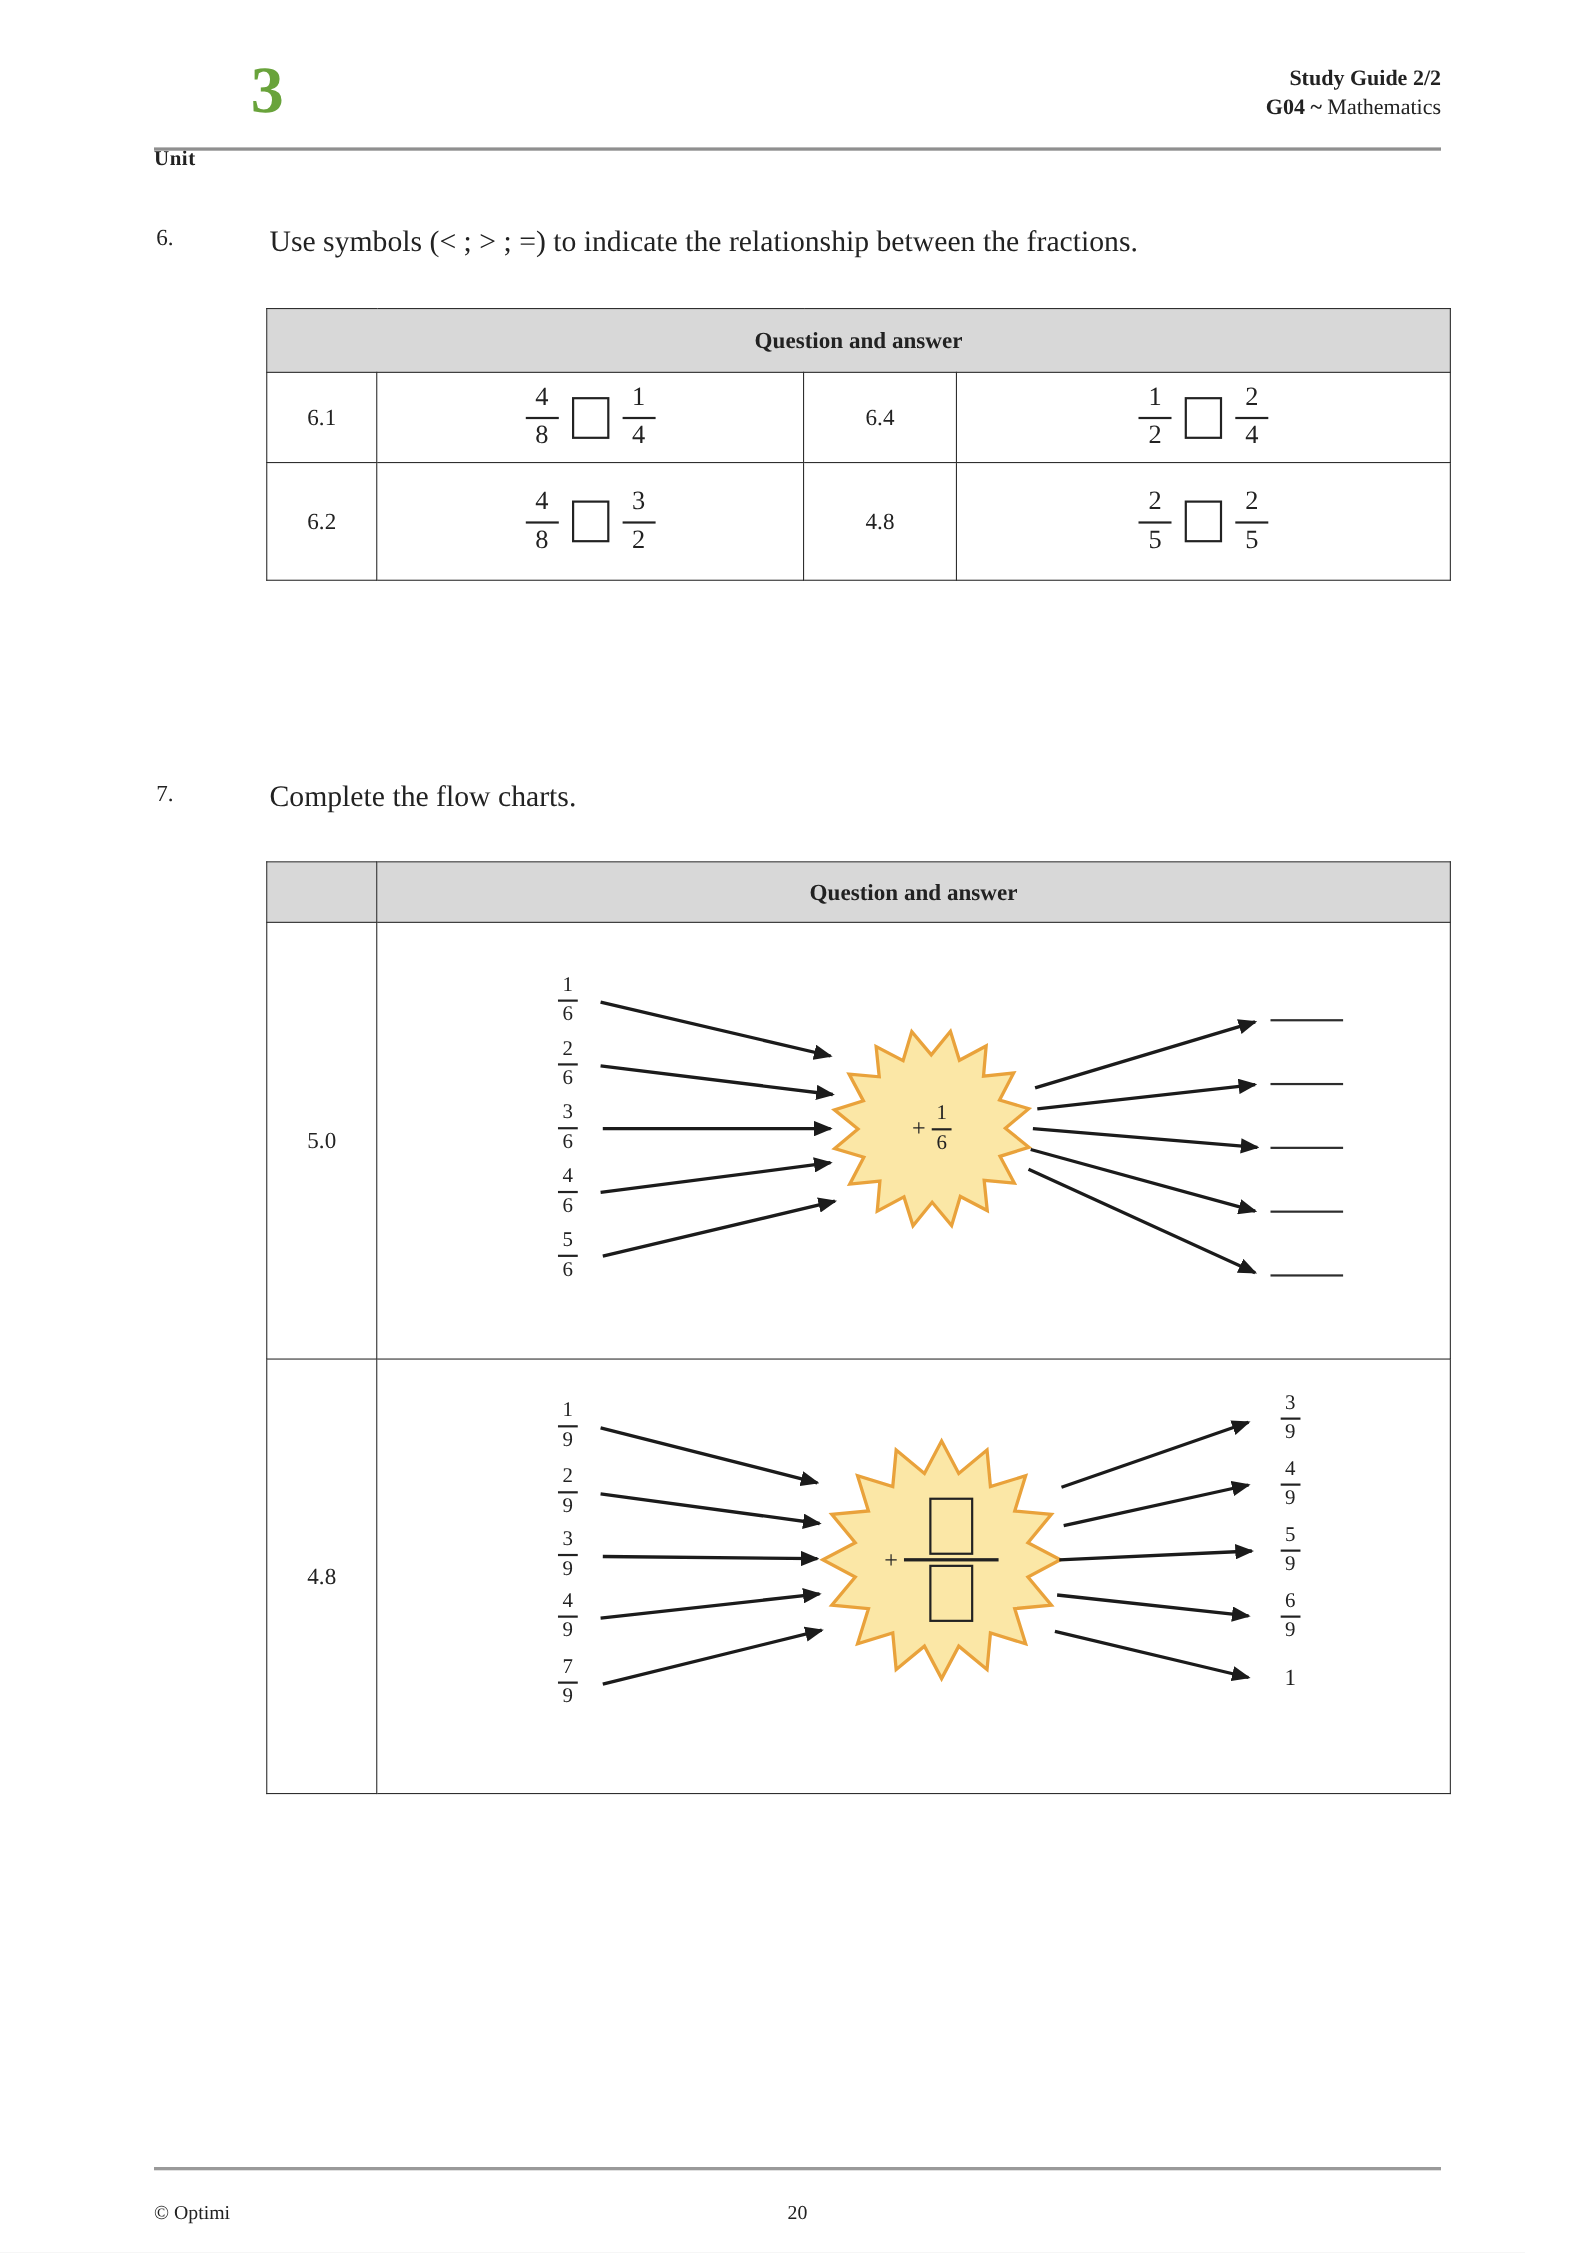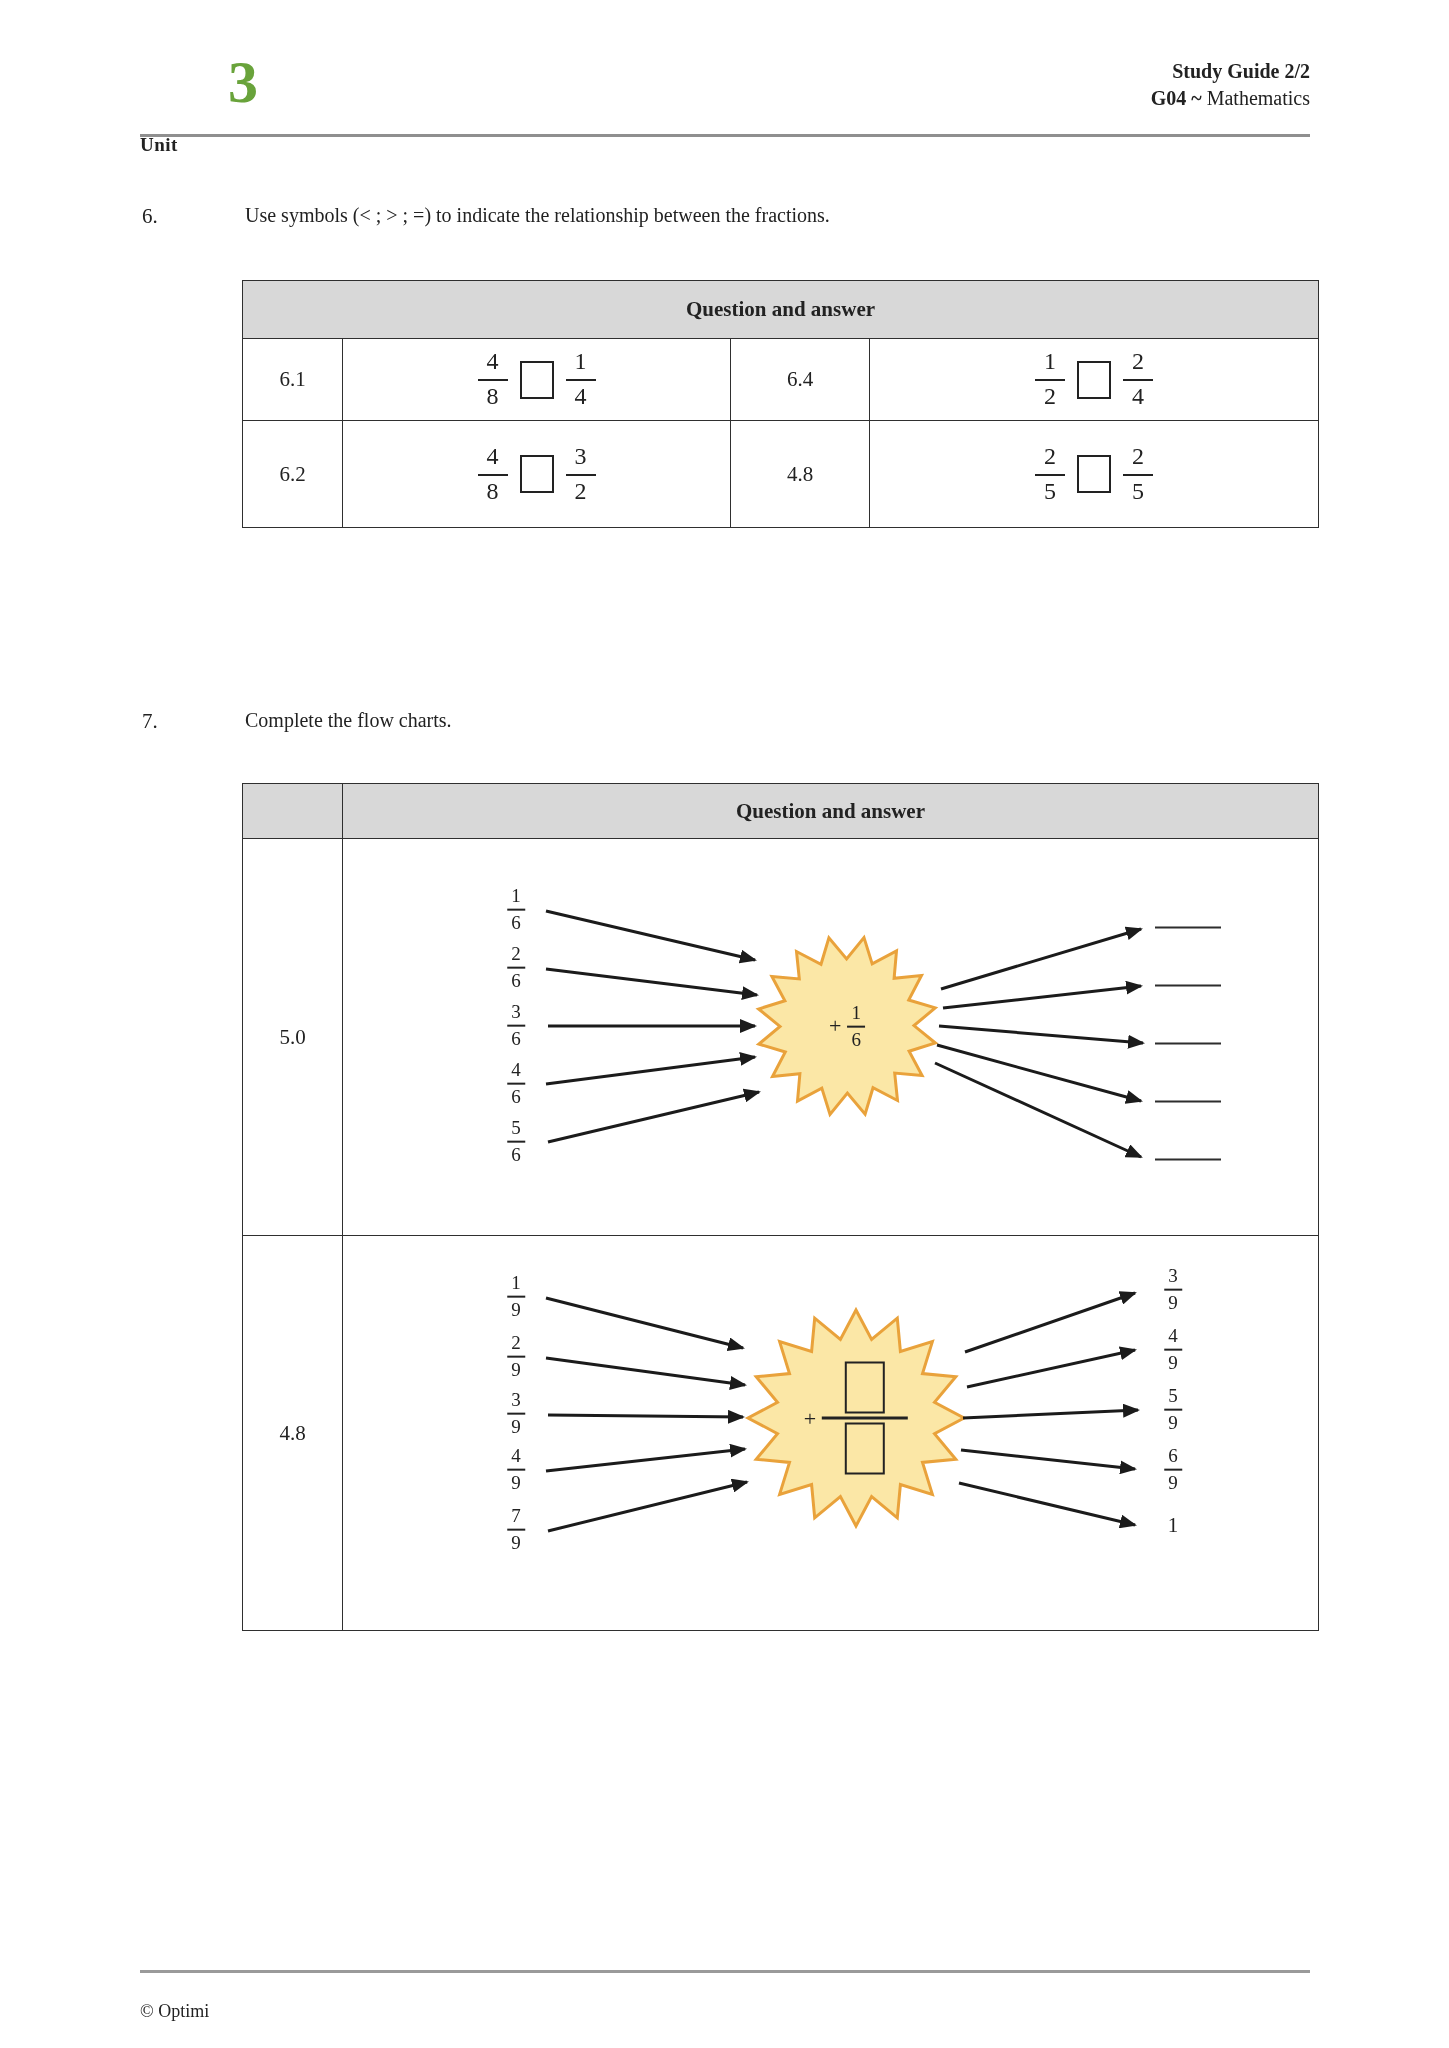--- a/index.html
+++ b/index.html
@@ -10,21 +10,21 @@
 
   
   .unit-label{font-weight:bold;font-size:19px;letter-spacing:.5px;margin-top:38px;}
   .unit-number{font-weight:bold;font-size:60px;line-height:1;}
   .hdr-right{text-align:right;font-size:20px;line-height:27px;}
   .hdr-right .b{font-weight:bold;}
   .rule{height:3px;background:#8f8f8f;}
 
   
   .qnum{font-size:21px;}
-  .qtext{font-size:20px;}
+  .qtext{font-size:27px;}
 
   
   table{border-collapse:collapse;table-layout:fixed;}
   td,th{border:1.6px solid #2f2f2f;padding:0;vertical-align:middle;}
   th.gray{font-size:21px;font-weight:bold;text-align:center;}
   td.lbl{text-align:center;font-size:21px;}
   td.expr{text-align:center;}
   td.noborder{border:none;}
   .cmp{display:flex;justify-content:center;align-items:center;}
 
@@ -291,14 +291,15 @@
               </span>
           <span class="pos whole" style="left:830px;top:289px;">1</span>
         </div>
       </td>
     </tr>
   </tbody>
     </table>
 
   <div class="abs rule" style="left:140px;top:1970px;width:1170px;background:#9a9a9a;"></div>
   <div class="abs foot-text" style="left:140px;top:2001px;">© Optimi</div>
+  <div class="abs foot-text" style="left:140px;top:2001px;width:1170px;text-align:center;">20</div>
 
 </div>
 
 </body></html>

